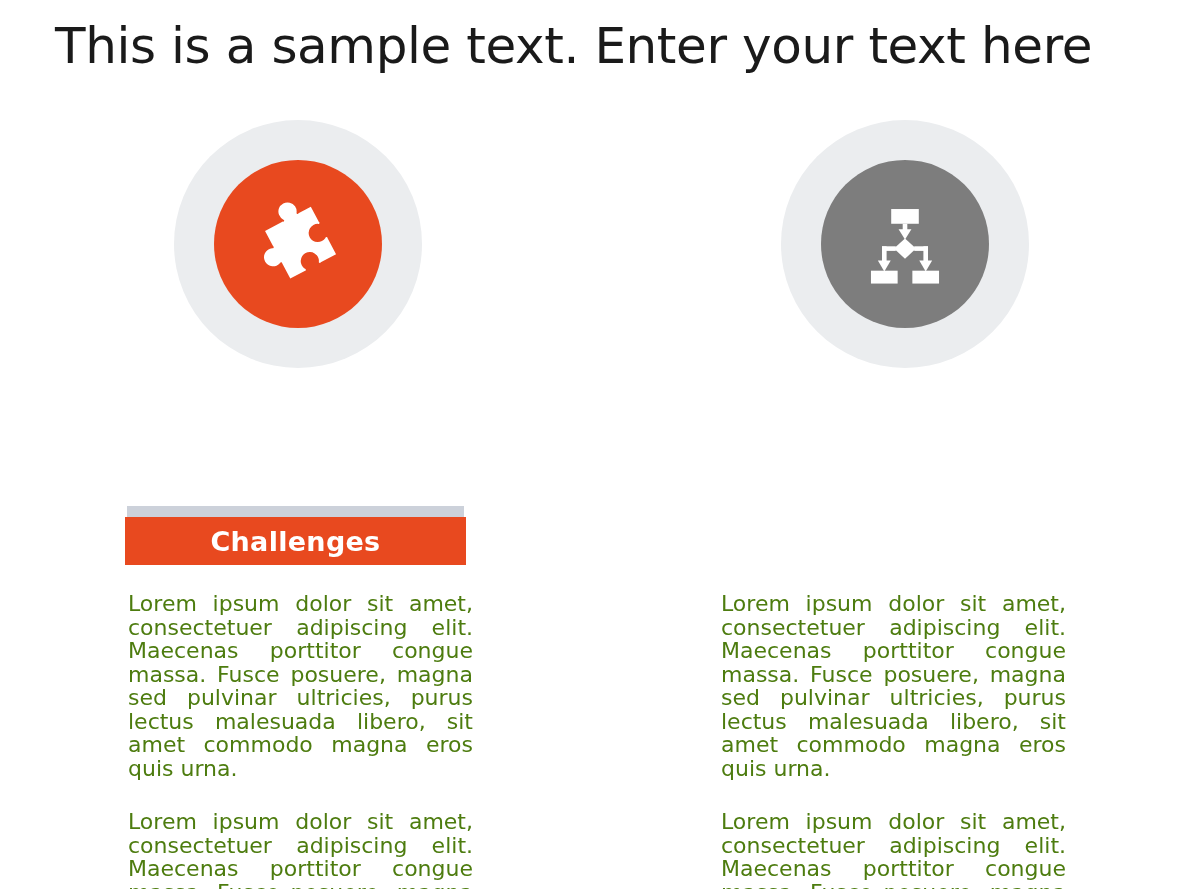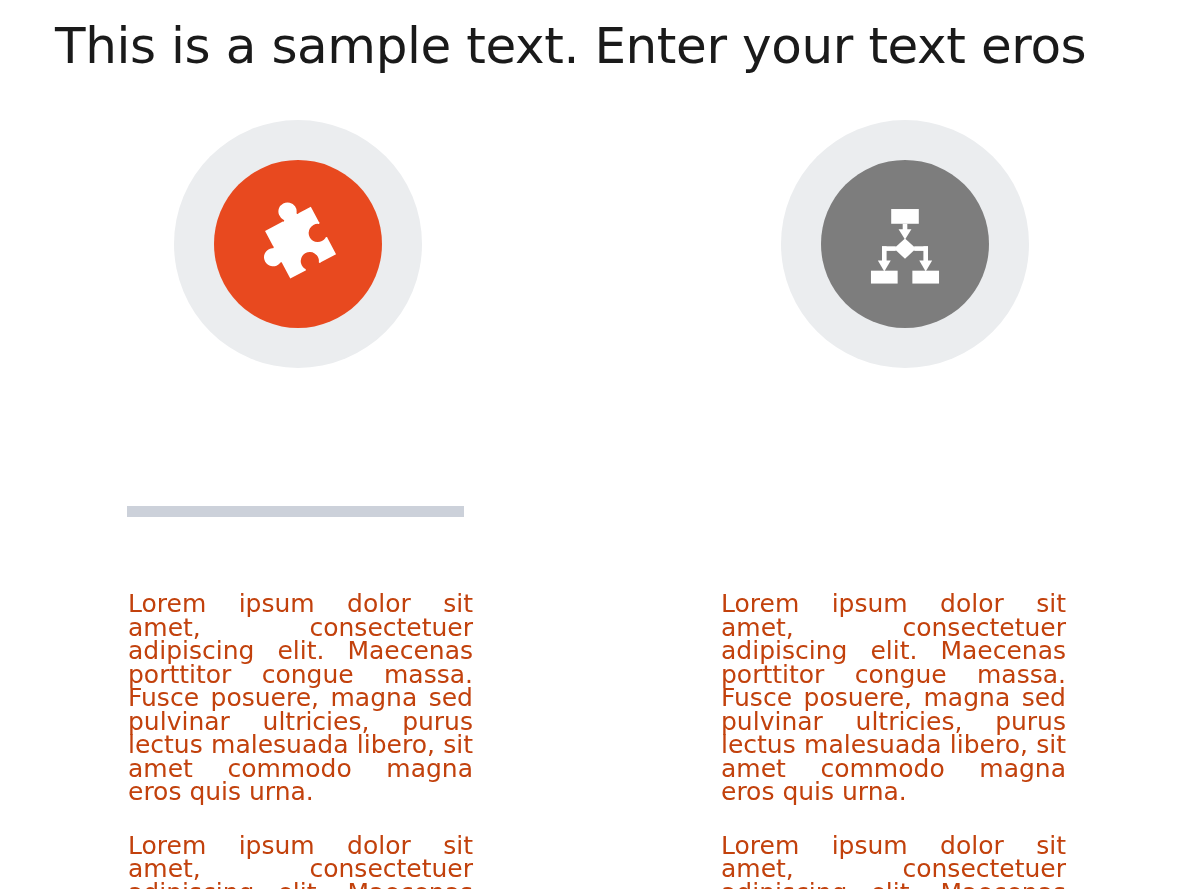--- a/index.html
+++ b/index.html
@@ -107,32 +107,32 @@
   .body-text {
     position: absolute;
     top: 472px;
     width: 345px;
   }
   .column-left  .body-text { left: 18px; }
   .column-right .body-text { left: 18px; }
 
   .paragraph {
     font-family: "DejaVu Sans", sans-serif;
-    font-size: 25px;
+    font-size: 22px;
     line-height: 23.5px;
-    color: #c2410c;
+    color: #4d7c0f;
     text-align: justify;
     margin: 0 0 30px 0;
   }
   .paragraph:last-child { margin-bottom: 0; }
 </style>
 </head>
 <body>
 
-<div class="slide-title">This is a sample text. Enter your text eros</div>
+<div class="slide-title">This is a sample text. Enter your text here</div>
 
 <div class="column column-left">
 
   <div class="icon-badge">
     <div class="icon-ring"></div>
     <div class="icon-disc orange">
 
       <span>
         <svg width="96" height="96" viewBox="0 0 100 100" aria-hidden="true">
           <g transform="rotate(-28 50 50)">
@@ -159,20 +159,23 @@
               A 1 1 0 0 0 26 40
               Z"></path>
           </g>
         </svg>
       </span>
     </div>
   </div>
 
   <div class="header-block">
     <div class="header-strip"></div>
+    <div class="header-bar orange">
+      <span class="header-label">Challenges</span>
+    </div>
   </div>
 
   <div class="body-text">
     <p class="paragraph">Lorem ipsum dolor sit amet, consectetuer adipiscing elit. Maecenas porttitor congue massa. Fusce posuere, magna sed pulvinar ultricies, purus lectus malesuada libero, sit amet commodo magna eros quis urna.</p>
     <p class="paragraph">Lorem ipsum dolor sit amet, consectetuer adipiscing elit. Maecenas porttitor congue massa. Fusce posuere, magna sed pulvinar ultricies, purus lectus malesuada libero, sit amet commodo magna eros quis urna.</p>
   </div>
 
 </div>
 
 <div class="column column-right">

